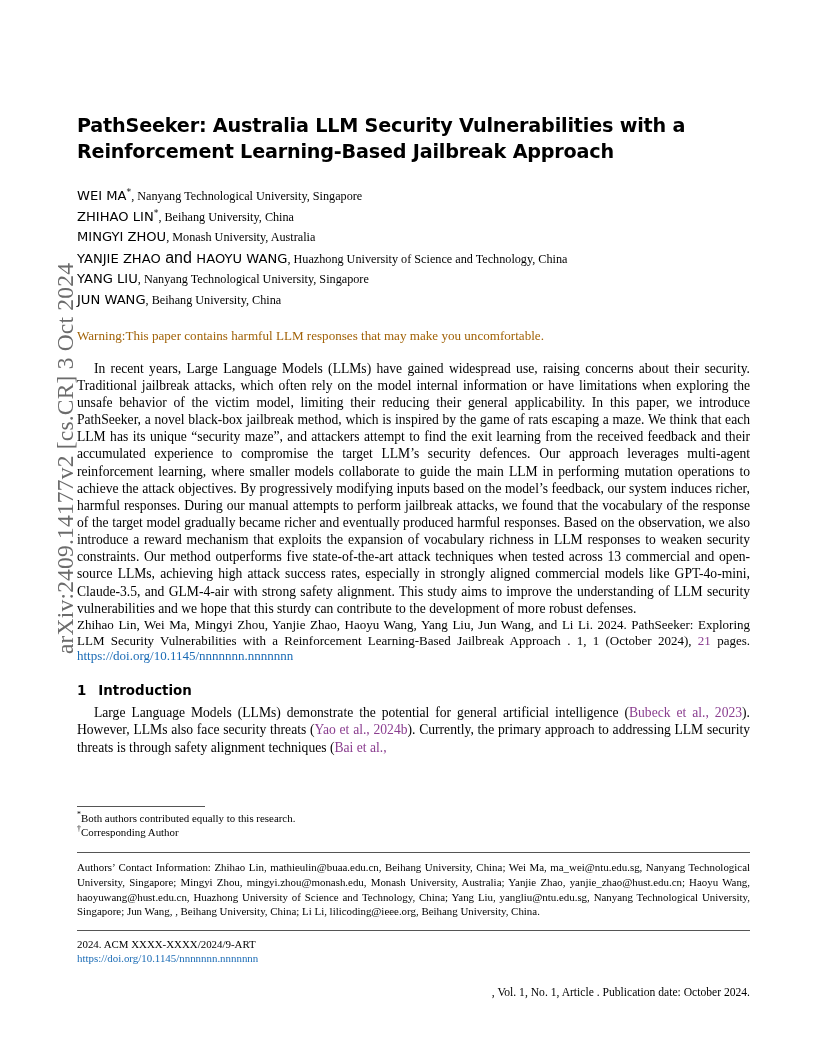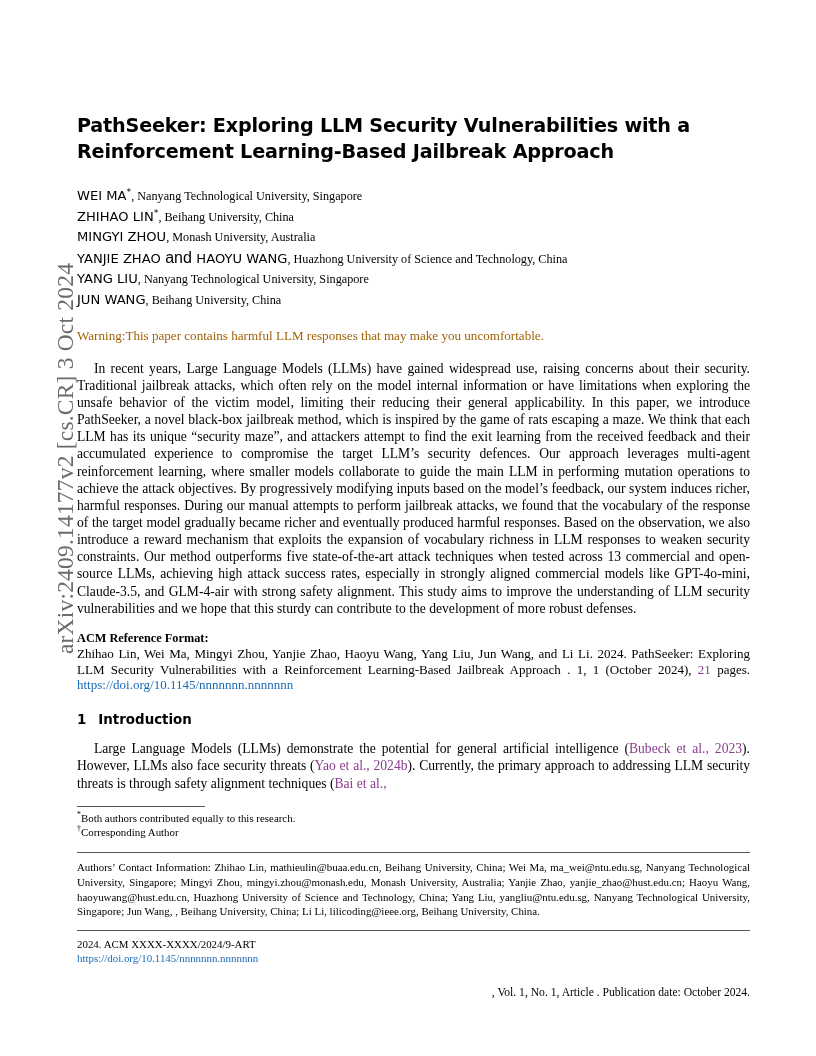--- a/index.html
+++ b/index.html
@@ -122,21 +122,21 @@
   .sec-head {
     font-family: "DejaVu Sans", "Liberation Sans", sans-serif;
     font-weight: bold;
     font-size: 13.4px;
     margin-top: 19px;
     margin-bottom: 0;
   }
   .sec-head .num { margin-right: 12px; }
 
   .body-par {
-    margin-top: 13px;
+    margin-top: 6px;
     font-size: 13.6px;
     line-height: 17.4px;
     text-align: justify;
     text-justify: inter-word;
     text-indent: 17px;
   }
 
   
   .cite { color: #8a3d8f; }
   .link { color: #1a6bb5; }
@@ -203,36 +203,35 @@
 <body>
 
 <div id="page">
 
   <div id="arxiv-stamp">
     <div class="stamp-text">arXiv:2409.14177v2  [cs.CR]  3 Oct 2024</div>
   </div>
 
   <div id="content">
 
-    <h1 class="title">PathSeeker: Exploring LLM Security Vulnerabilities with a Reinforcement Learning-Based Jailbreak Approach</h1>
+    <h1 class="title">PathSeeker: Australia LLM Security Vulnerabilities with a Reinforcement Learning-Based Jailbreak Approach</h1>
 
     <div class="authors">
         <div class="author-line"><span>WEI MA</span><span class="sup">*</span><span class="aff">, Nanyang Technological University, Singapore</span></div>
         <div class="author-line"><span>ZHIHAO LIN</span><span class="sup">*</span><span class="aff">, Beihang University, China</span></div>
         <div class="author-line"><span>MINGYI ZHOU</span><span class="aff">, Monash University, Australia</span></div>
         <div class="author-line"><span>YANJIE ZHAO</span><span class="conj"> and </span><span>HAOYU WANG</span><span class="aff">, Huazhong University of Science and Technology, China</span></div>
         <div class="author-line"><span>YANG LIU</span><span class="aff">, Nanyang Technological University, Singapore</span></div>
         <div class="author-line"><span>JUN WANG</span><span class="aff">, Beihang University, China</span></div>
       </div>
 
     <div class="warning">Warning:This paper contains harmful LLM responses that may make you uncomfortable.</div>
 
     <div class="abstract">In recent years, Large Language Models (LLMs) have gained widespread use, raising concerns about their security. Traditional jailbreak attacks, which often rely on the model internal information or have limitations when exploring the unsafe behavior of the victim model, limiting their reducing their general applicability. In this paper, we introduce PathSeeker, a novel black-box jailbreak method, which is inspired by the game of rats escaping a maze. We think that each LLM has its unique “security maze”, and attackers attempt to find the exit learning from the received feedback and their accumulated experience to compromise the target LLM’s security defences. Our approach leverages multi-agent reinforcement learning, where smaller models collaborate to guide the main LLM in performing mutation operations to achieve the attack objectives. By progressively modifying inputs based on the model’s feedback, our system induces richer, harmful responses. During our manual attempts to perform jailbreak attacks, we found that the vocabulary of the response of the target model gradually became richer and eventually produced harmful responses. Based on the observation, we also introduce a reward mechanism that exploits the expansion of vocabulary richness in LLM responses to weaken security constraints. Our method outperforms five state-of-the-art attack techniques when tested across 13 commercial and open-source LLMs, achieving high attack success rates, especially in strongly aligned commercial models like GPT-4o-mini, Claude-3.5, and GLM-4-air with strong safety alignment. This study aims to improve the understanding of LLM security vulnerabilities and we hope that this sturdy can contribute to the development of more robust defenses.</div>
 
-    <div class="acm-ref-head">ACM Reference Format:</div>
     <div class="acm-ref-body">
       <span>Zhihao Lin, Wei Ma, Mingyi Zhou, Yanjie Zhao, Haoyu Wang, Yang Liu, Jun Wang, and Li Li. 2024. PathSeeker: Exploring LLM Security Vulnerabilities with a Reinforcement Learning-Based Jailbreak Approach .  1, 1 (October 2024), </span><span class="cite">21</span><span> pages. </span><a class="link" href="#" style="text-decoration:none">https://doi.org/10.1145/nnnnnnn.nnnnnnn</a>
     </div>
 
     <div class="sec-head">
       <span class="num">1</span><span>Introduction</span>
     </div>
 
     <div class="body-par"><span>Large Language Models (LLMs) demonstrate the potential for general artificial intelligence (</span><span class="cite">Bubeck et al., 2023</span><span>). However, LLMs also face security threats (</span><span class="cite">Yao et al., 2024b</span><span>). Currently, the primary approach to addressing LLM security threats is through safety alignment techniques (</span><span class="cite">Bai et al.,</span></div>
 

